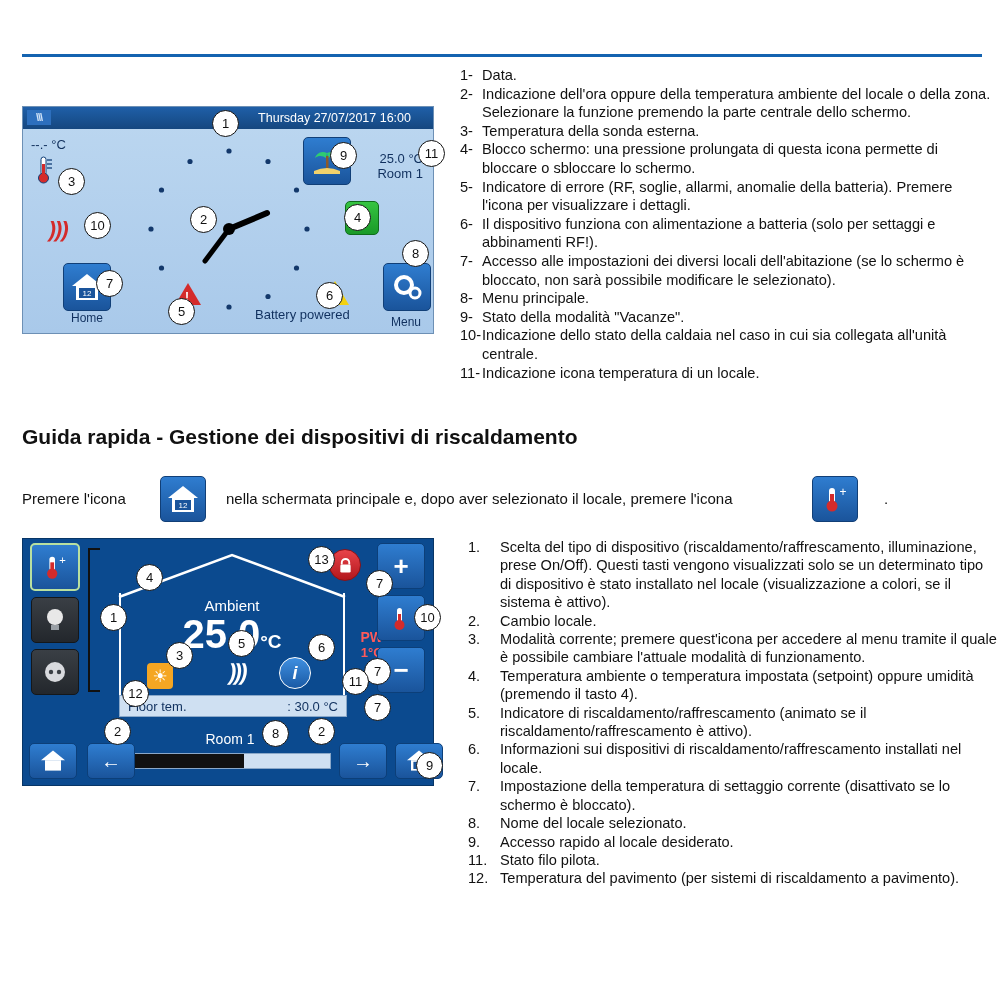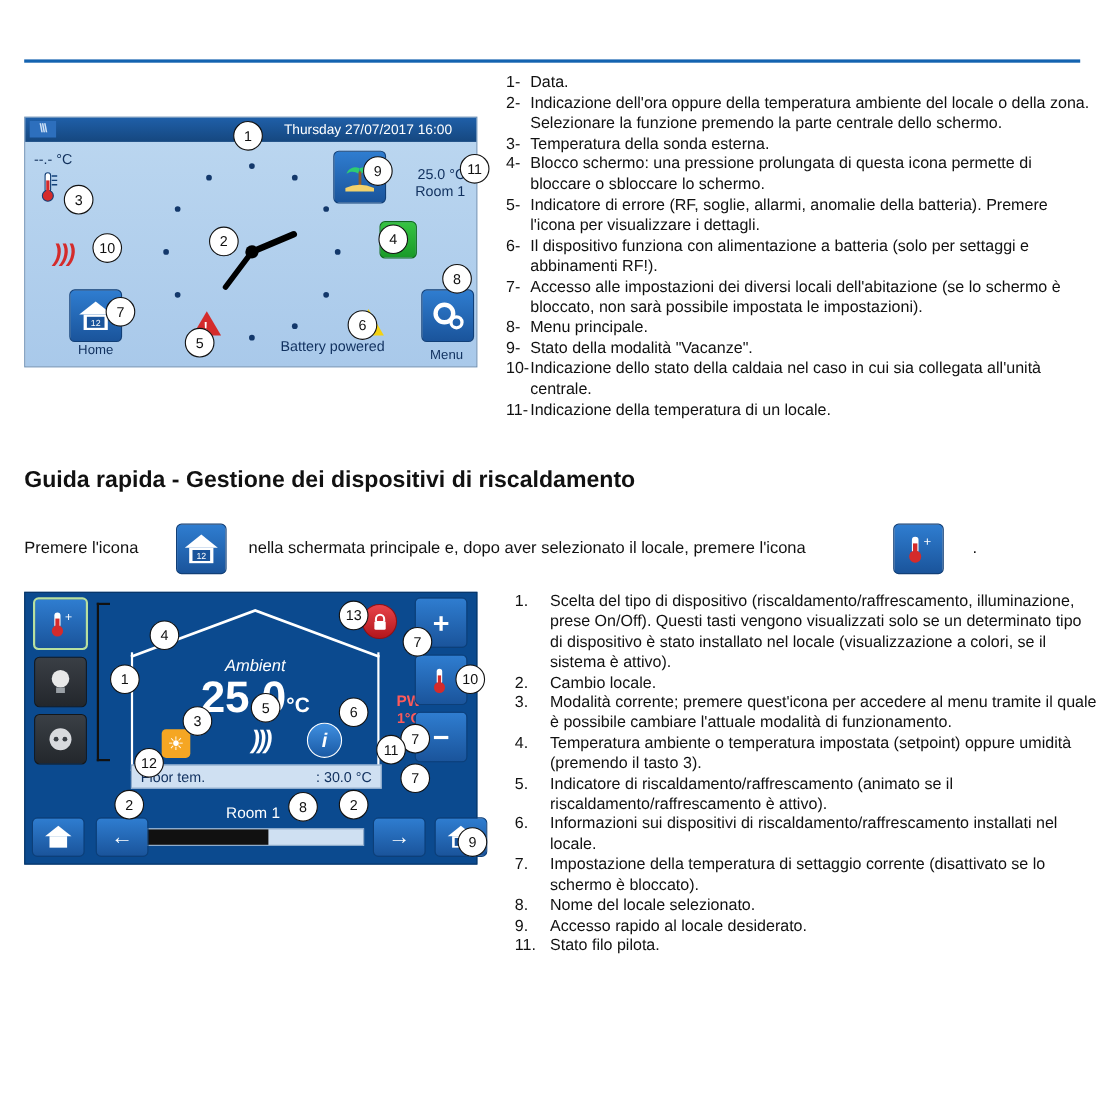--- a/index.html
+++ b/index.html
@@ -145,21 +145,21 @@
   .sq.dark{background:linear-gradient(#3a3f45,#23272c);border:1px solid #14171a;}
   .house{
     position:absolute;left:88px;top:12px;width:242px;height:150px;
   }
   .house-body{
     position:absolute;left:8px;top:42px;width:226px;height:108px;
     border:2px solid #fff;border-top:none;box-sizing:border-box;
   }
   .ambient{
     position:absolute;left:0;top:46px;width:242px;text-align:center;
-    color:#fff;font-size:15px;font-style:italic;
+    color:#fff;font-size:15px;
   }
   .bigtemp{
     position:absolute;left:0;top:62px;width:242px;text-align:center;
     color:#fff;font-size:40px;font-weight:bold;line-height:42px;
   }
   .bigtemp .u{font-size:19px;font-weight:bold;}
   .pw{
     position:absolute;right:-30px;top:78px;color:#ff5a5a;font-size:14px;font-weight:bold;text-align:center;
   }
   .pw .v{display:block;font-size:13px;}
@@ -344,37 +344,37 @@
     <div class="li">
         <div class="num">5-</div>
         <div class="txt">Indicatore di errore (RF, soglie, allarmi, anomalie della batteria). Premere l'icona per visualizzare i dettagli.</div>
       </div>
     <div class="li">
         <div class="num">6-</div>
         <div class="txt">Il dispositivo funziona con alimentazione a batteria (solo per settaggi e abbinamenti RF!).</div>
       </div>
     <div class="li">
         <div class="num">7-</div>
-        <div class="txt">Accesso alle impostazioni dei diversi locali dell'abitazione (se lo schermo è bloccato, non sarà possibile impostata le impostazioni).</div>
+        <div class="txt">Accesso alle impostazioni dei diversi locali dell'abitazione (se lo schermo è bloccato, non sarà possibile modificare le selezionato).</div>
       </div>
     <div class="li">
         <div class="num">8-</div>
         <div class="txt">Menu principale.</div>
       </div>
     <div class="li">
         <div class="num">9-</div>
         <div class="txt">Stato della modalità "Vacanze".</div>
       </div>
     <div class="li">
         <div class="num">10-</div>
         <div class="txt">Indicazione dello stato della caldaia nel caso in cui sia collegata all'unità centrale.</div>
       </div>
     <div class="li">
         <div class="num">11-</div>
-        <div class="txt">Indicazione della temperatura di un locale.</div>
+        <div class="txt">Indicazione icona temperatura di un locale.</div>
       </div>
   </div>
 
   <div class="sec-title" id="sec2-title">Guida rapida - Gestione dei dispositivi di riscaldamento</div>
 
   <div class="intro">
     <div class="t" style="left:0px">Premere l'icona</div>
     <div class="tile-inline" style="left:138px;top:-2px">
       <svg width="32" height="30" viewBox="0 0 32 30">
         <path d="M16 2 L31 14 H1 Z" fill="#fff"></path>
@@ -513,21 +513,21 @@
     <div class="li">
         <div class="num">2.</div>
         <div class="txt">Cambio locale.</div>
       </div>
     <div class="li">
         <div class="num">3.</div>
         <div class="txt">Modalità corrente; premere quest'icona per accedere al menu tramite il quale è possibile cambiare l'attuale modalità di funzionamento.</div>
       </div>
     <div class="li">
         <div class="num">4.</div>
-        <div class="txt">Temperatura ambiente o temperatura impostata (setpoint) oppure umidità (premendo il tasto 3).</div>
+        <div class="txt">Temperatura ambiente o temperatura impostata (setpoint) oppure umidità (premendo il tasto 4).</div>
       </div>
     <div class="li">
         <div class="num">5.</div>
         <div class="txt">Indicatore di riscaldamento/raffrescamento (animato se il riscaldamento/raffrescamento è attivo).</div>
       </div>
     <div class="li">
         <div class="num">6.</div>
         <div class="txt">Informazioni sui dispositivi di riscaldamento/raffrescamento installati nel locale.</div>
       </div>
     <div class="li">
@@ -539,15 +539,19 @@
         <div class="txt">Nome del locale selezionato.</div>
       </div>
     <div class="li">
         <div class="num">9.</div>
         <div class="txt">Accesso rapido al locale desiderato.</div>
       </div>
     <div class="li">
         <div class="num">11.</div>
         <div class="txt">Stato filo pilota.</div>
       </div>
+    <div class="li">
+        <div class="num">12.</div>
+        <div class="txt">Temperatura del pavimento (per sistemi di riscaldamento a pavimento).</div>
+      </div>
   </div>
 
 </div>
 
 </body></html>

